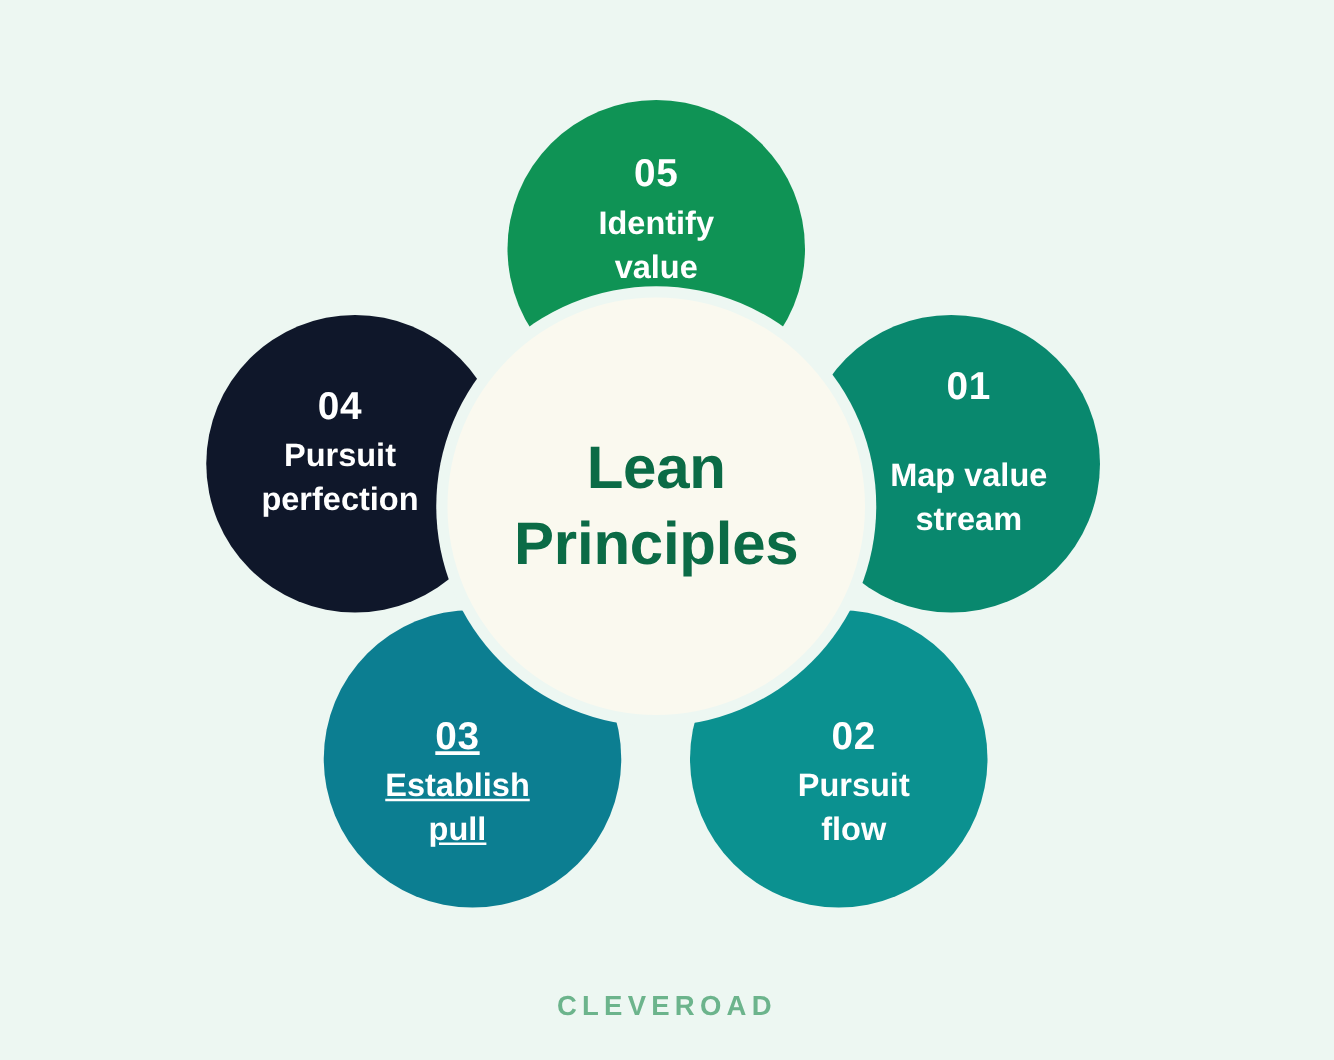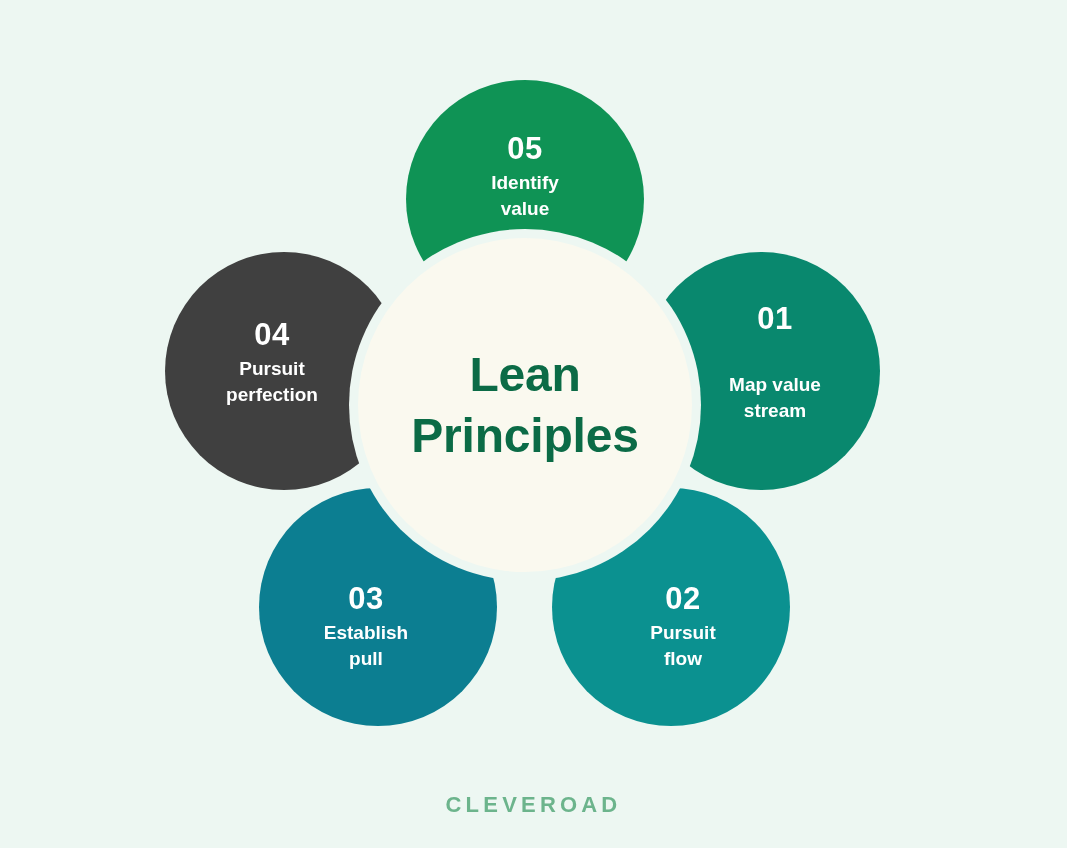--- a/index.html
+++ b/index.html
@@ -48,31 +48,31 @@
 
   .petal .num {
     font-size: 31px;
     font-weight: 700;
     line-height: 1.05;
     letter-spacing: 0.5px;
     margin-bottom: 5px;
   }
 
   .petal .label {
-    font-size: 19px;
+    font-size: 26px;
     font-weight: 700;
     line-height: 1.35;
     max-width: 200px;
   }
 
   
   #petal-05 { left: 406px; top:  80px; }
   #petal-01 { left: 642px; top: 252px; }
   #petal-02 { left: 552px; top: 488px; }
-  #petal-03 { left: 259px; top: 488px; }
+  #petal-03 { left: 259px; top: 488px; text-decoration: underline; }
   #petal-04 { left: 165px; top: 252px; }
 
   
   #petal-05 .stack { transform: translateY(-22px); }
   #petal-01 .stack { transform: translate(14px, -8px); gap: 32px; }
   #petal-02 .stack { transform: translate(12px, 20px); text-align: center; }
   #petal-03 .stack { transform: translate(-12px, 20px); }
   #petal-04 .stack { transform: translate(-12px, -8px); }
 
   .stack {
@@ -165,21 +165,21 @@
     <div class="petal" id="petal-03" style="background: rgb(12, 126, 145); color: rgb(255, 255, 255);">
       <div class="stack">
         <div class="num">03</div>
         <div class="label">
           <span>Establish</span><br>
           <span>pull</span>
         </div>
       </div>
     </div>
 
-    <div class="petal" id="petal-04" style="background: #404040; color: rgb(255, 255, 255);">
+    <div class="petal" id="petal-04" style="background: #0f172a; color: rgb(255, 255, 255);">
       <div class="stack">
         <div class="num">04</div>
         <div class="label">
           <span>Pursuit</span><br>
           <span>perfection</span>
         </div>
       </div>
     </div>
 
     <div class="hub" style="background: rgb(250, 249, 239); box-shadow: rgb(237, 247, 242) 0px 0px 0px 9px;">

